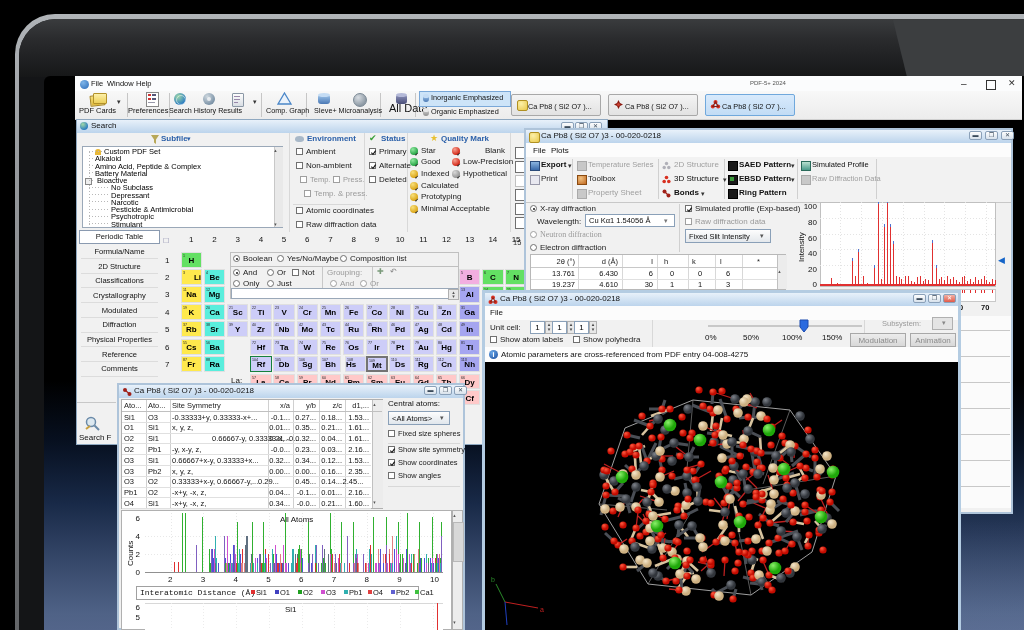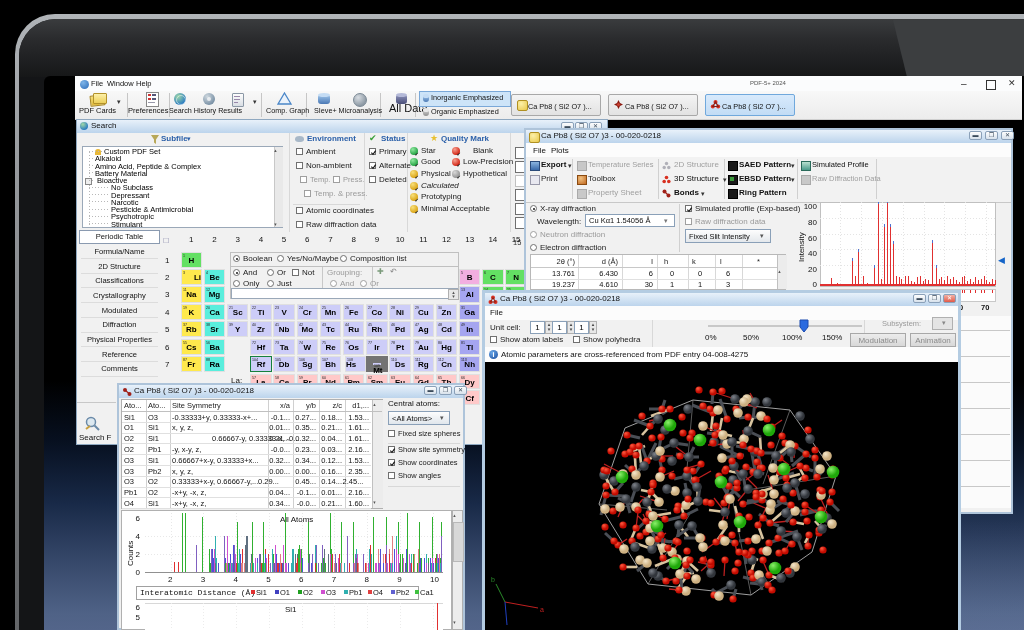--- a/index.html
+++ b/index.html
@@ -160,33 +160,33 @@
     <div style="position:absolute;left:430px;top:133px;font-size:9px;color:#e8c030;white-space:nowrap;line-height:11px;">★</div>
     <div style="position:absolute;left:441px;top:134px;font-size:8px;color:#2a5fa8;white-space:nowrap;line-height:10px;font-weight:bold">Quality Mark</div>
     <div style="position:absolute;left:410px;top:146.5px;width:8px;height:8px;border-radius:50%;background:radial-gradient(circle at 35% 30%,#8fe89f,#1f9f3f 75%)"></div>
     <div style="position:absolute;left:414px;top:149.5px;font-size:6px;color:#222;transform:scale(.85)">✔</div>
     <div style="position:absolute;left:421px;top:145.5px;font-size:8px;color:#1a1a1a;white-space:nowrap;line-height:10px;">Star</div>
     <div style="position:absolute;left:410px;top:158.2px;width:8px;height:8px;border-radius:50%;background:radial-gradient(circle at 35% 30%,#8fe89f,#1f9f3f 75%)"></div>
     <div style="position:absolute;left:414px;top:161.2px;font-size:6px;color:#222;transform:scale(.85)">✔</div>
     <div style="position:absolute;left:421px;top:157.2px;font-size:8px;color:#1a1a1a;white-space:nowrap;line-height:10px;">Good</div>
     <div style="position:absolute;left:410px;top:169.89999999999998px;width:8px;height:8px;border-radius:50%;background:radial-gradient(circle at 35% 30%,#f8e07a,#d8a010 75%)"></div>
     <div style="position:absolute;left:414px;top:172.89999999999998px;font-size:6px;color:#222;transform:scale(.85)">✔</div>
-    <div style="position:absolute;left:421px;top:168.89999999999998px;font-size:8px;color:#1a1a1a;white-space:nowrap;line-height:10px;">Physical</div>
+    <div style="position:absolute;left:421px;top:168.89999999999998px;font-size:8px;color:#1a1a1a;white-space:nowrap;line-height:10px;">Indexed</div>
     <div style="position:absolute;left:410px;top:181.59999999999997px;width:8px;height:8px;border-radius:50%;background:radial-gradient(circle at 35% 30%,#f8e07a,#d8a010 75%)"></div>
     <div style="position:absolute;left:414px;top:184.59999999999997px;font-size:6px;color:#222;transform:scale(.85)">✔</div>
-    <div style="position:absolute;left:421px;top:180.59999999999997px;font-size:8px;color:#1a1a1a;white-space:nowrap;line-height:10px;font-style:italic;">Calculated</div>
+    <div style="position:absolute;left:421px;top:180.59999999999997px;font-size:8px;color:#1a1a1a;white-space:nowrap;line-height:10px;">Calculated</div>
     <div style="position:absolute;left:410px;top:193.29999999999995px;width:8px;height:8px;border-radius:50%;background:radial-gradient(circle at 35% 30%,#f8e07a,#d8a010 75%)"></div>
     <div style="position:absolute;left:414px;top:196.29999999999995px;font-size:6px;color:#222;transform:scale(.85)">✔</div>
     <div style="position:absolute;left:421px;top:192.29999999999995px;font-size:8px;color:#1a1a1a;white-space:nowrap;line-height:10px;">Prototyping</div>
     <div style="position:absolute;left:410px;top:204.99999999999994px;width:8px;height:8px;border-radius:50%;background:radial-gradient(circle at 35% 30%,#f8e07a,#d8a010 75%)"></div>
     <div style="position:absolute;left:414px;top:207.99999999999994px;font-size:6px;color:#222;transform:scale(.85)">✔</div>
     <div style="position:absolute;left:421px;top:203.99999999999994px;font-size:8px;color:#1a1a1a;white-space:nowrap;line-height:10px;">Minimal Acceptable</div>
     <div style="position:absolute;left:452px;top:146.5px;width:8px;height:8px;border-radius:50%;background:radial-gradient(circle at 35% 30%,#f8a090,#d02010 75%)"></div>
     <div style="position:absolute;left:456px;top:149.5px;font-size:6px;color:#222;transform:scale(.85)">✔</div>
-    <div style="position:absolute;left:473px;top:145.5px;font-size:8px;color:#1a1a1a;white-space:nowrap;line-height:10px;">Blank</div>
+    <div style="position:absolute;left:485px;top:145.5px;font-size:8px;color:#1a1a1a;white-space:nowrap;line-height:10px;">Blank</div>
     <div style="position:absolute;left:452px;top:158.2px;width:8px;height:8px;border-radius:50%;background:radial-gradient(circle at 35% 30%,#f8a090,#d02010 75%)"></div>
     <div style="position:absolute;left:456px;top:161.2px;font-size:6px;color:#222;transform:scale(.85)">✔</div>
     <div style="position:absolute;left:463px;top:157.2px;font-size:8px;color:#1a1a1a;white-space:nowrap;line-height:10px;">Low-Precision</div>
     <div style="position:absolute;left:452px;top:169.89999999999998px;width:8px;height:8px;border-radius:50%;background:radial-gradient(circle at 35% 30%,#d8d8d8,#909090 75%)"></div>
     <div style="position:absolute;left:456px;top:172.89999999999998px;font-size:6px;color:#222;transform:scale(.85)">✔</div>
     <div style="position:absolute;left:463px;top:168.89999999999998px;font-size:8px;color:#1a1a1a;white-space:nowrap;line-height:10px;">Hypothetical</div>
     <div style="position:absolute;left:513px;top:238px;font-size:7.5px;color:#333;white-space:nowrap;line-height:9.5px;">15</div>
     <div style="position:absolute;left:515px;top:147px;width:9px;height:10px;background:#fff;border:1px solid #707070"></div>
     <div style="position:absolute;left:515px;top:161px;width:9px;height:10px;background:#fff;border:1px solid #707070"></div>
     <div style="position:absolute;left:515px;top:189px;width:9px;height:10px;background:#fff;border:1px solid #707070"></div>
@@ -292,21 +292,21 @@
     <div style="position:absolute;left:412.6px;top:338.5px;width:21.4px;height:16.4px;background:#cdcdf8;border:1px solid #e0e0e0;box-sizing:border-box;text-align:center;font-weight:bold;font-size:8px;color:#000;line-height:16.4px"><div style="position:absolute;left:1px;top:-1px;font-size:8px;transform:scale(0.45);transform-origin:0 0;color:#222;font-weight:normal">79</div>Au</div>
     <div style="position:absolute;left:435.8px;top:338.5px;width:21.4px;height:16.4px;background:#cdcdf8;border:1px solid #e0e0e0;box-sizing:border-box;text-align:center;font-weight:bold;font-size:8px;color:#000;line-height:16.4px"><div style="position:absolute;left:1px;top:-1px;font-size:8px;transform:scale(0.45);transform-origin:0 0;color:#222;font-weight:normal">80</div>Hg</div>
     <div style="position:absolute;left:459.0px;top:338.5px;width:21.4px;height:16.4px;background:#a5a5f0;border:1px solid #e0e0e0;box-sizing:border-box;text-align:center;font-weight:bold;font-size:8px;color:#000;line-height:16.4px"><div style="position:absolute;left:1px;top:-1px;font-size:8px;transform:scale(0.45);transform-origin:0 0;color:#222;font-weight:normal">81</div>Tl</div>
     <div style="position:absolute;left:180.60000000000002px;top:355.9px;width:21.4px;height:16.4px;background:#ffe94d;border:1px solid #e0e0e0;box-sizing:border-box;text-align:center;font-weight:bold;font-size:8px;color:#000;line-height:16.4px"><div style="position:absolute;left:1px;top:-1px;font-size:8px;transform:scale(0.45);transform-origin:0 0;color:#222;font-weight:normal">87</div>Fr</div>
     <div style="position:absolute;left:203.8px;top:355.9px;width:21.4px;height:16.4px;background:#59eedd;border:1px solid #e0e0e0;box-sizing:border-box;text-align:center;font-weight:bold;font-size:8px;color:#000;line-height:16.4px"><div style="position:absolute;left:1px;top:-1px;font-size:8px;transform:scale(0.45);transform-origin:0 0;color:#222;font-weight:normal">88</div>Ra</div>
     <div style="position:absolute;left:250.2px;top:355.9px;width:21.4px;height:16.4px;background:#cdcdf8;border:1px solid #15803d;box-sizing:border-box;text-align:center;font-weight:bold;font-size:8px;color:#000;line-height:16.4px"><div style="position:absolute;left:1px;top:-1px;font-size:8px;transform:scale(0.45);transform-origin:0 0;color:#222;font-weight:normal">104</div>Rf</div>
     <div style="position:absolute;left:273.40000000000003px;top:355.9px;width:21.4px;height:16.4px;background:#cdcdf8;border:1px solid #e0e0e0;box-sizing:border-box;text-align:center;font-weight:bold;font-size:8px;color:#000;line-height:16.4px"><div style="position:absolute;left:1px;top:-1px;font-size:8px;transform:scale(0.45);transform-origin:0 0;color:#222;font-weight:normal">105</div>Db</div>
     <div style="position:absolute;left:296.6px;top:355.9px;width:21.4px;height:16.4px;background:#cdcdf8;border:1px solid #e0e0e0;box-sizing:border-box;text-align:center;font-weight:bold;font-size:8px;color:#000;line-height:16.4px"><div style="position:absolute;left:1px;top:-1px;font-size:8px;transform:scale(0.45);transform-origin:0 0;color:#222;font-weight:normal">106</div>Sg</div>
     <div style="position:absolute;left:319.8px;top:355.9px;width:21.4px;height:16.4px;background:#cdcdf8;border:1px solid #e0e0e0;box-sizing:border-box;text-align:center;font-weight:bold;font-size:8px;color:#000;line-height:16.4px"><div style="position:absolute;left:1px;top:-1px;font-size:8px;transform:scale(0.45);transform-origin:0 0;color:#222;font-weight:normal">107</div>Bh</div>
     <div style="position:absolute;left:345px;top:355.9px;width:21.4px;height:16.4px;background:#cdcdf8;border:1px solid #e0e0e0;box-sizing:border-box;text-align:left;font-weight:bold;font-size:8px;color:#000;line-height:16.4px"><div style="position:absolute;left:1px;top:-1px;font-size:8px;transform:scale(0.45);transform-origin:0 0;color:#222;font-weight:normal">108</div>Hs</div>
-    <div style="position:absolute;left:366.2px;top:355.9px;width:21.4px;height:16.4px;background:#cdcdf8;border:7px solid #737373;box-sizing:border-box;text-align:center;font-weight:bold;font-size:8px;color:#000;line-height:16.4px"><div style="position:absolute;left:1px;top:-1px;font-size:8px;transform:scale(0.45);transform-origin:0 0;color:#222;font-weight:normal">109</div>Mt</div>
+    <div style="position:absolute;left:366.2px;top:355.9px;width:21.4px;height:16.4px;background:#cdcdf8;border:2px solid #737373;box-sizing:border-box;text-align:center;font-weight:bold;font-size:8px;color:#000;line-height:16.4px"><div style="position:absolute;left:1px;top:-1px;font-size:8px;transform:scale(0.45);transform-origin:0 0;color:#222;font-weight:normal">109</div>Mt</div>
     <div style="position:absolute;left:389.40000000000003px;top:355.9px;width:21.4px;height:16.4px;background:#cdcdf8;border:1px solid #e0e0e0;box-sizing:border-box;text-align:center;font-weight:bold;font-size:8px;color:#000;line-height:16.4px"><div style="position:absolute;left:1px;top:-1px;font-size:8px;transform:scale(0.45);transform-origin:0 0;color:#222;font-weight:normal">110</div>Ds</div>
     <div style="position:absolute;left:412.6px;top:355.9px;width:21.4px;height:16.4px;background:#cdcdf8;border:1px solid #e0e0e0;box-sizing:border-box;text-align:center;font-weight:bold;font-size:8px;color:#000;line-height:16.4px"><div style="position:absolute;left:1px;top:-1px;font-size:8px;transform:scale(0.45);transform-origin:0 0;color:#222;font-weight:normal">111</div>Rg</div>
     <div style="position:absolute;left:435.8px;top:355.9px;width:21.4px;height:16.4px;background:#cdcdf8;border:1px solid #e0e0e0;box-sizing:border-box;text-align:center;font-weight:bold;font-size:8px;color:#000;line-height:16.4px"><div style="position:absolute;left:1px;top:-1px;font-size:8px;transform:scale(0.45);transform-origin:0 0;color:#222;font-weight:normal">112</div>Cn</div>
     <div style="position:absolute;left:459.0px;top:355.9px;width:21.4px;height:16.4px;background:#a5a5f0;border:1px solid #e0e0e0;box-sizing:border-box;text-align:center;font-weight:bold;font-size:8px;color:#000;line-height:16.4px"><div style="position:absolute;left:1px;top:-1px;font-size:8px;transform:scale(0.45);transform-origin:0 0;color:#222;font-weight:normal">113</div>Nh</div>
     <div style="position:absolute;left:231px;top:376px;font-size:8px;color:#111;white-space:nowrap;line-height:10px;">La:</div>
     <div style="position:absolute;left:250.2px;top:373.5px;width:21.4px;height:15px;background:#ffc9c9;border:1px solid #e0e0e0;box-sizing:border-box;text-align:center;font-weight:bold;font-size:8px;color:#000;line-height:15px"><div style="position:absolute;left:1px;top:-1px;font-size:8px;transform:scale(0.45);transform-origin:0 0;color:#222;font-weight:normal">57</div>La</div>
     <div style="position:absolute;left:273.40000000000003px;top:373.5px;width:21.4px;height:15px;background:#ffc9c9;border:1px solid #e0e0e0;box-sizing:border-box;text-align:center;font-weight:bold;font-size:8px;color:#000;line-height:15px"><div style="position:absolute;left:1px;top:-1px;font-size:8px;transform:scale(0.45);transform-origin:0 0;color:#222;font-weight:normal">58</div>Ce</div>
     <div style="position:absolute;left:296.6px;top:373.5px;width:21.4px;height:15px;background:#ffc9c9;border:1px solid #e0e0e0;box-sizing:border-box;text-align:center;font-weight:bold;font-size:8px;color:#000;line-height:15px"><div style="position:absolute;left:1px;top:-1px;font-size:8px;transform:scale(0.45);transform-origin:0 0;color:#222;font-weight:normal">59</div>Pr</div>
     <div style="position:absolute;left:319.8px;top:373.5px;width:21.4px;height:15px;background:#ffc9c9;border:1px solid #e0e0e0;box-sizing:border-box;text-align:center;font-weight:bold;font-size:8px;color:#000;line-height:15px"><div style="position:absolute;left:1px;top:-1px;font-size:8px;transform:scale(0.45);transform-origin:0 0;color:#222;font-weight:normal">60</div>Nd</div>
     <div style="position:absolute;left:343.00000000000006px;top:373.5px;width:21.4px;height:15px;background:#ffc9c9;border:1px solid #e0e0e0;box-sizing:border-box;text-align:center;font-weight:bold;font-size:8px;color:#000;line-height:15px"><div style="position:absolute;left:1px;top:-1px;font-size:8px;transform:scale(0.45);transform-origin:0 0;color:#222;font-weight:normal">61</div>Pm</div>
@@ -420,21 +420,21 @@
     <div style="position:absolute;left:812px;top:174px;font-size:7.5px;color:#a0a0a0;white-space:nowrap;line-height:9.5px;">Raw Diffraction Data</div>
     <div style="position:absolute;left:530px;top:205px;width:7px;height:7px;background:#fff;border:1px solid #707070;border-radius:50%;box-sizing:border-box">
       <div style="position:absolute;left:1.5px;top:1.5px;width:2.5px;height:2.5px;border-radius:50%;background:#1a1a1a"></div>
     </div>
     <div style="position:absolute;left:540px;top:204px;font-size:8px;color:#1a1a1a;white-space:nowrap;line-height:10px;">X-ray diffraction</div>
     <div style="position:absolute;left:537px;top:217px;font-size:8px;color:#1a1a1a;white-space:nowrap;line-height:10px;">Wavelength:</div>
     <div style="position:absolute;left:585px;top:214px;width:90px;height:13px;background:#fff;border:1px solid #8aa0b8;box-sizing:border-box"></div>
     <div style="position:absolute;left:589px;top:216px;font-size:7.5px;color:#111;white-space:nowrap;line-height:9.5px;">Cu Kα1 1.54056 Å</div>
     <div style="position:absolute;left:664px;top:216px;font-size:7px;color:#777;white-space:nowrap;line-height:9px;">▾</div>
     <div style="position:absolute;left:530px;top:231px;width:7px;height:7px;background:#fff;border:1px solid #9f9f9f;border-radius:50%;box-sizing:border-box"></div>
-    <div style="position:absolute;left:540px;top:230px;font-size:8px;color:#9a9a9a;white-space:nowrap;line-height:10px;">Neutron diffraction</div>
+    <div style="position:absolute;left:540px;top:230px;font-size:8px;color:#9a9a9a;white-space:nowrap;line-height:10px;font-family:Liberation Serif, serif;">Neutron diffraction</div>
     <div style="position:absolute;left:530px;top:244px;width:7px;height:7px;background:#fff;border:1px solid #707070;border-radius:50%;box-sizing:border-box"></div>
     <div style="position:absolute;left:540px;top:243px;font-size:8px;color:#1a1a1a;white-space:nowrap;line-height:10px;">Electron diffraction</div>
     <div style="position:absolute;left:679px;top:204px;width:1px;height:48px;background:#d0d0d0"></div>
     <div style="position:absolute;left:685px;top:205px;width:7px;height:7px;background:#fff;border:1px solid #707070;box-sizing:border-box">
       <svg width="7" height="7" viewBox="0 0 7 7" style="position:absolute;left:0;top:0">
         <path d="M1.3 3.6 L3 5.3 L5.7 1.7" stroke="#1a1a1a" stroke-width="1.2" fill="none"></path>
       </svg>
     </div>
     <div style="position:absolute;left:695px;top:204px;font-size:8px;color:#1a1a1a;white-space:nowrap;line-height:10px;">Simulated profile (Exp-based)</div>
     <div style="position:absolute;left:685px;top:218px;width:7px;height:7px;background:#fff;border:1px solid #9f9f9f;box-sizing:border-box"></div>

